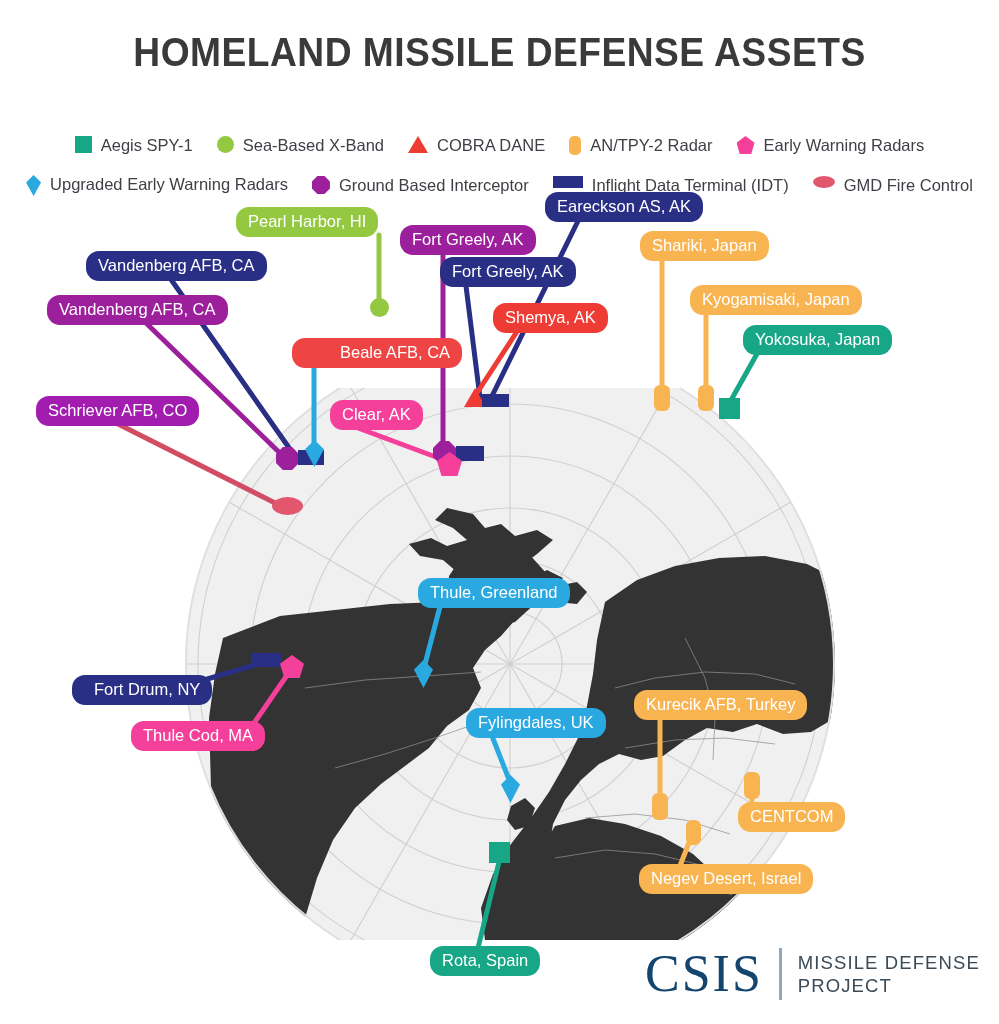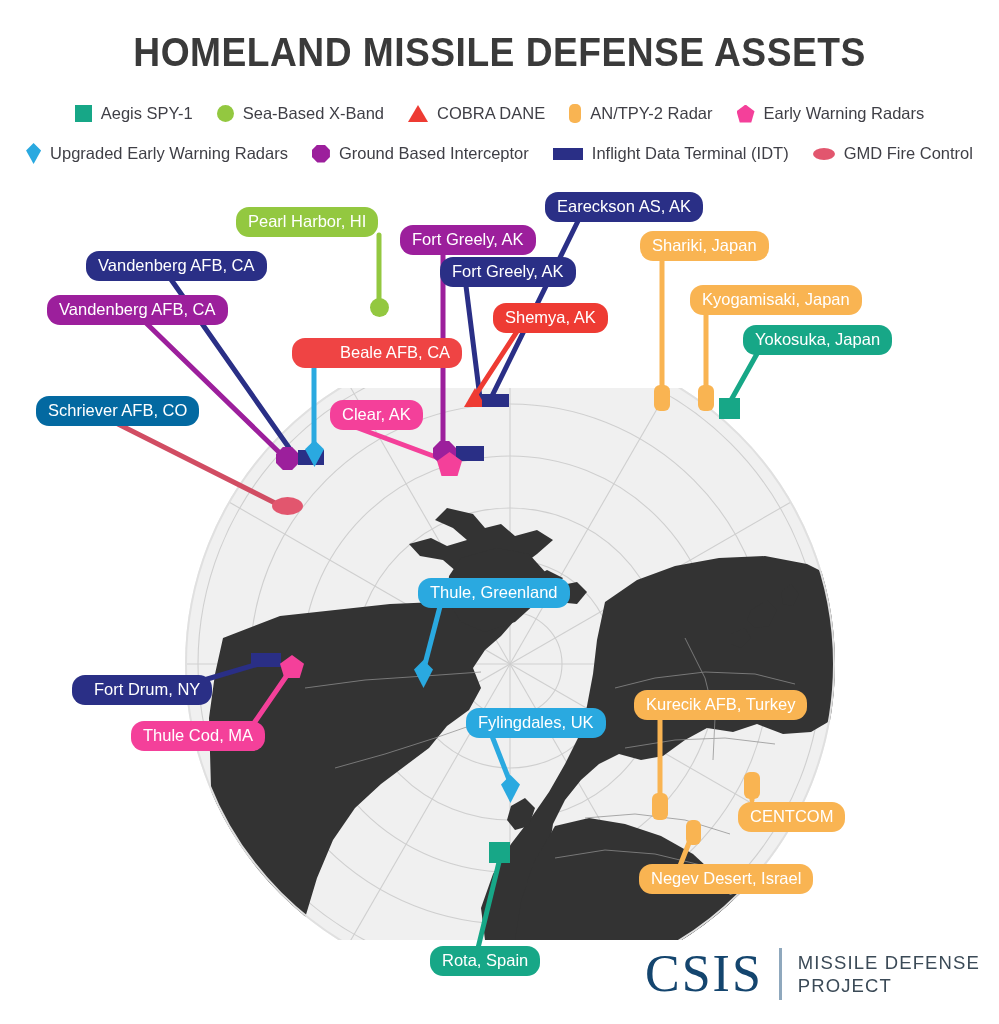--- a/index.html
+++ b/index.html
@@ -15,21 +15,21 @@
     font-size:40px;font-weight:bold;letter-spacing:0.5px;color:#3a3a3a;
     font-family:"Liberation Sans","DejaVu Sans",sans-serif;
     transform:scaleX(0.93);transform-origin:center top;
   }
 
   
   .legend{position:absolute;left:0;width:999px;}
   .legend.row1{top:104px;}
   .legend.row2{top:143px;}
   .legend-inner{display:flex;justify-content:center;align-items:center;gap:24px;}
-  .legend-item{display:flex;align-items:center;gap:9px;}
+  .legend-item{display:flex;align-items:flex-start;gap:9px;margin-top:32px;}
   .legend-label{font-size:16.5px;color:#3f3f46;white-space:nowrap;}
   .swatch{display:block;flex:0 0 auto;}
   .sw-square{width:17px;height:17px;background:#17a787;}
   .sw-circle{width:17px;height:17px;border-radius:50%;background:#93c840;}
   .sw-tri{width:0;height:0;border-left:10px solid transparent;border-right:10px solid transparent;border-bottom:17px solid #ee3b33;}
   .sw-rrect{width:12px;height:19px;border-radius:5px;background:#f9b452;}
   .sw-pent{width:18px;height:18px;background:#f4409a;clip-path:polygon(50% 0%,100% 38%,82% 100%,18% 100%,0% 38%);}
   .sw-diamond{width:15px;height:21px;background:#2aa9e0;clip-path:polygon(50% 0%,100% 36%,50% 100%,0% 36%);}
   .sw-oct{width:18px;height:18px;background:#9c1f9c;clip-path:polygon(30% 0,70% 0,100% 30%,100% 70%,70% 100%,30% 100%,0 70%,0 30%);}
   .sw-bar{width:30px;height:12px;background:#2a2f86;}
@@ -243,21 +243,21 @@
   <div class="marker m-rrect" style="left:652px;top:793px;width:16px;height:27px;"></div>
   <div class="marker m-rrect" style="left:744px;top:772px;width:16px;height:27px;"></div>
   <div class="marker m-rrect" style="left:686px;top:820px;width:15px;height:25px;"></div>
   <div class="marker m-square" style="left:489px;top:842px;width:21px;height:21px;"></div>
 
   <div id="callout-layer">
       <div class="callout" style="left: 86px; top: 251px; background: rgb(42, 47, 134);">Vandenberg AFB, CA</div>
       <div class="callout" style="left: 47px; top: 295px; background: rgb(156, 31, 156);">Vandenberg AFB, CA</div>
       <div class="callout" style="left: 236px; top: 207px; background: rgb(147, 200, 64); text-align: right;">Pearl Harbor, HI</div>
       <div class="callout" style="left: 292px; top: 338px; background: #ef4444; padding-left: 48px;">Beale AFB, CA</div>
-      <div class="callout" style="left: 36px; top: 396px; background: #0369a1;">Schriever AFB, CO</div>
+      <div class="callout" style="left: 36px; top: 396px; background: #a21caf;">Schriever AFB, CO</div>
       <div class="callout" style="left: 330px; top: 400px; background: rgb(244, 64, 154);">Clear, AK</div>
       <div class="callout" style="left: 400px; top: 225px; background: rgb(156, 31, 156);">Fort Greely, AK</div>
       <div class="callout" style="left: 440px; top: 257px; background: rgb(42, 47, 134);">Fort Greely, AK</div>
       <div class="callout" style="left: 545px; top: 192px; background: rgb(42, 47, 134);">Eareckson AS, AK</div>
       <div class="callout" style="left: 493px; top: 303px; background: rgb(238, 59, 51);">Shemya, AK</div>
       <div class="callout" style="left: 640px; top: 231px; background: rgb(249, 180, 82);">Shariki, Japan</div>
       <div class="callout" style="left: 690px; top: 285px; background: rgb(249, 180, 82);">Kyogamisaki, Japan</div>
       <div class="callout" style="left: 743px; top: 325px; background: rgb(23, 167, 135);">Yokosuka, Japan</div>
       <div class="callout" style="left: 418px; top: 578px; background: rgb(42, 169, 224);">Thule, Greenland</div>
       <div class="callout" style="left: 466px; top: 708px; background: rgb(42, 169, 224);">Fylingdales, UK</div>

